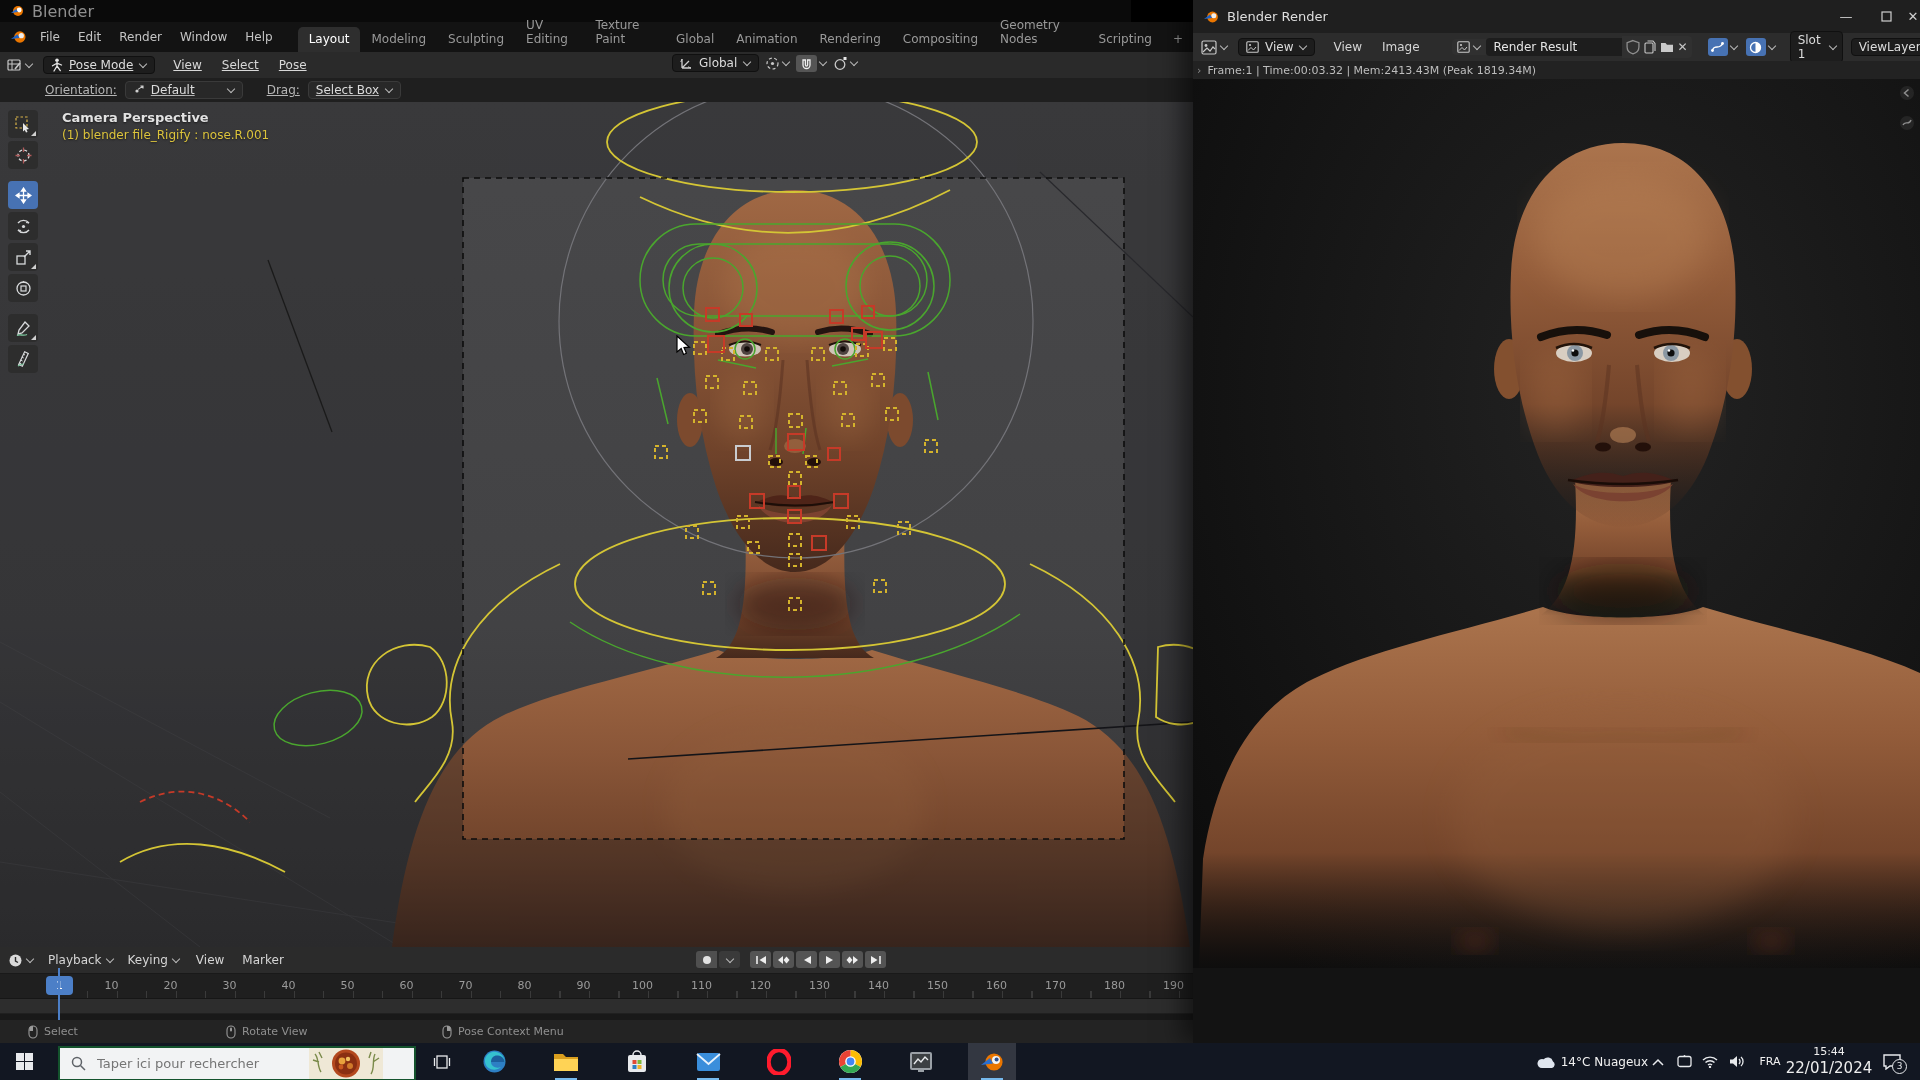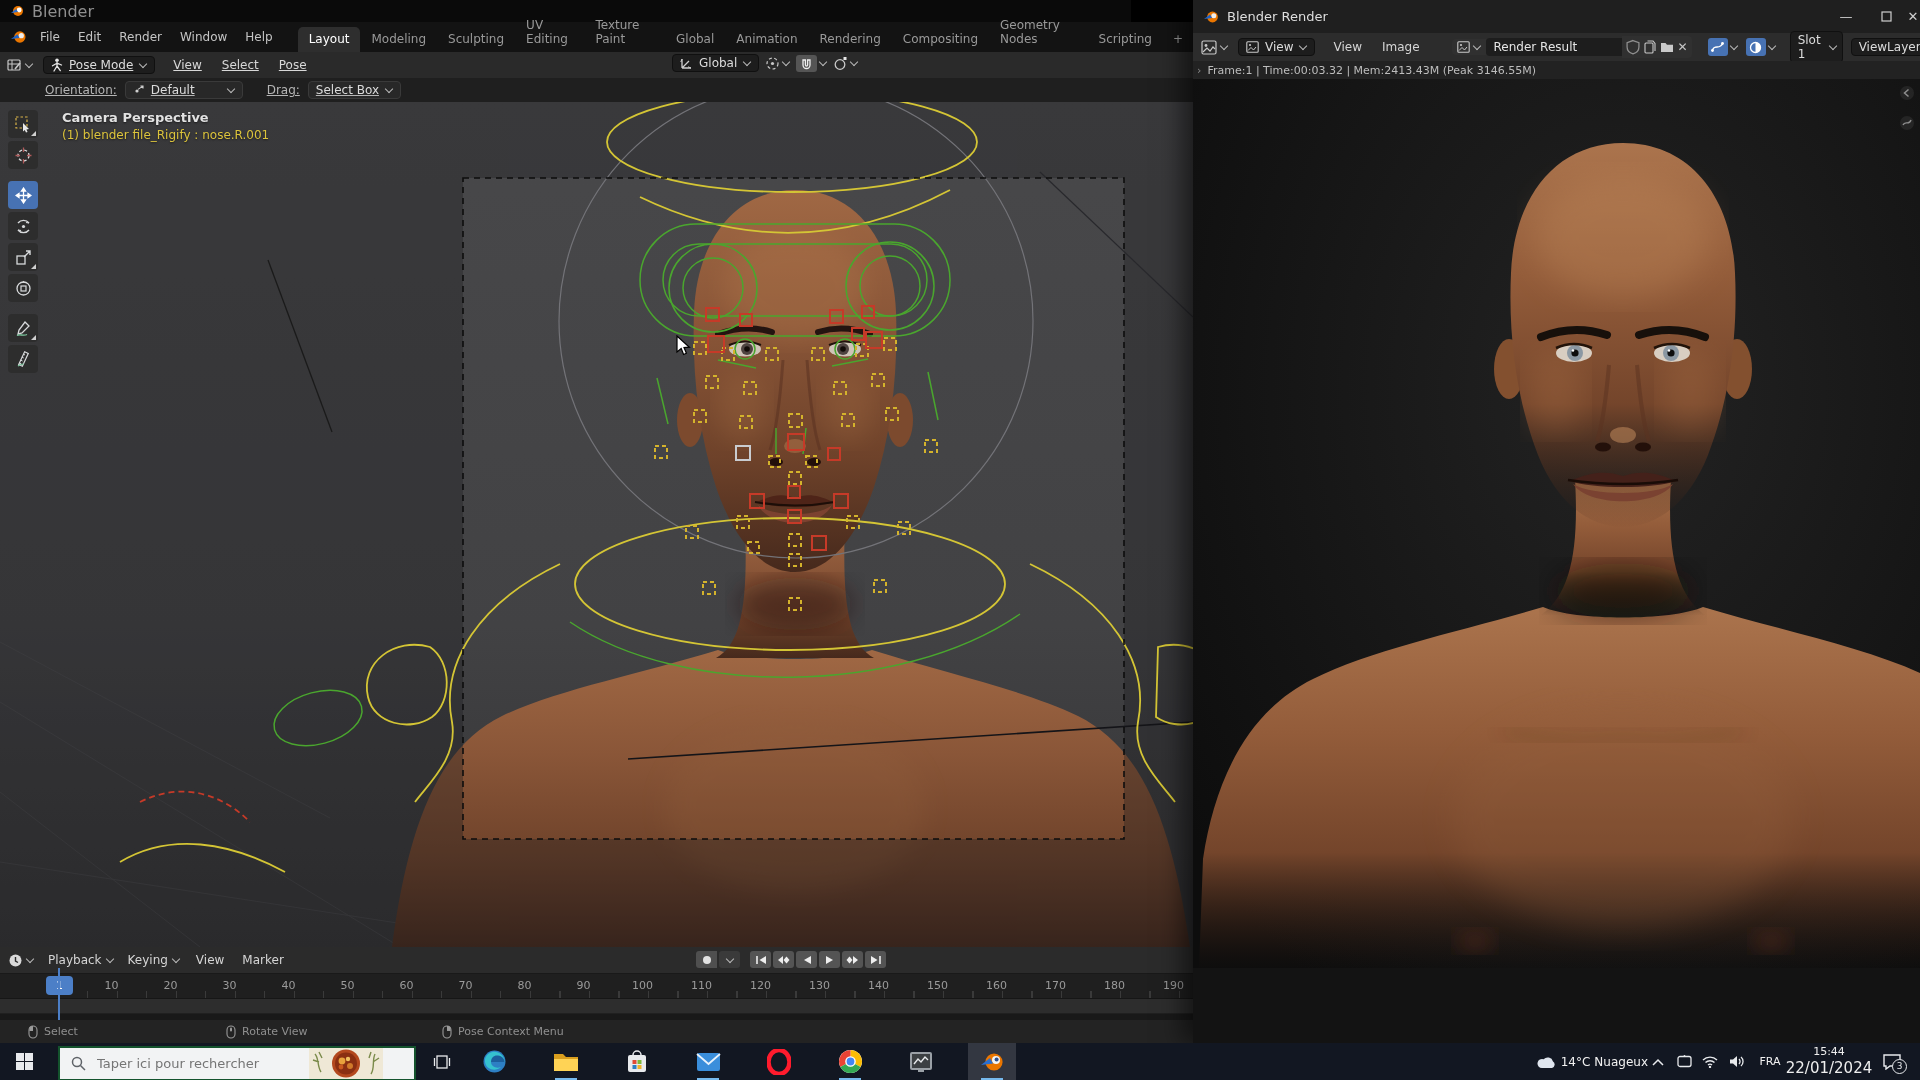--- a/index.html
+++ b/index.html
@@ -618,21 +618,21 @@
         <span class="chev"></span>
     </div>
     <div class="pill dark" style="margin-left:8px;min-width:84px;justify-content:space-between">
       <span>ViewLayer</span>
     </div>
     <div style="width:10px;height:18px;background:#303030;border-radius:4px 0 0 4px;margin-left:6px"></div>
   </div>
 
   <div id="rw-statusline" class="abs">
     <span style="color:#8a8a8a;margin:0 6px 0 4px">›</span>
-    <span>Frame:1 | Time:00:03.32 | Mem:2413.43M (Peak 3146.55M)</span>
+    <span>Frame:1 | Time:00:03.32 | Mem:2413.43M (Peak 1819.34M)</span>
   </div>
 
   <div id="rw-image" class="abs">
   <svg width="727" height="964" viewBox="0 0 727 964">
     <defs>
       <radialGradient id="rbg" cx="59%" cy="32%" r="75%">
         <stop offset="0" stop-color="#232323"></stop>
             <stop offset=".6" stop-color="#161616"></stop>
             <stop offset="1" stop-color="#0d0d0d"></stop>
       </radialGradient>

